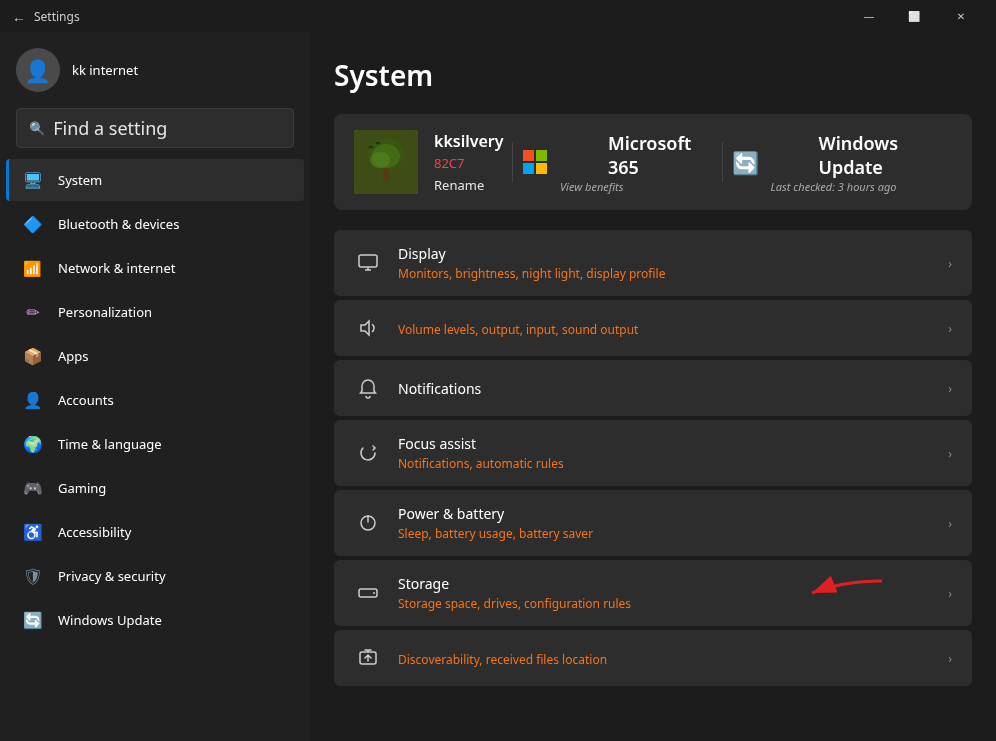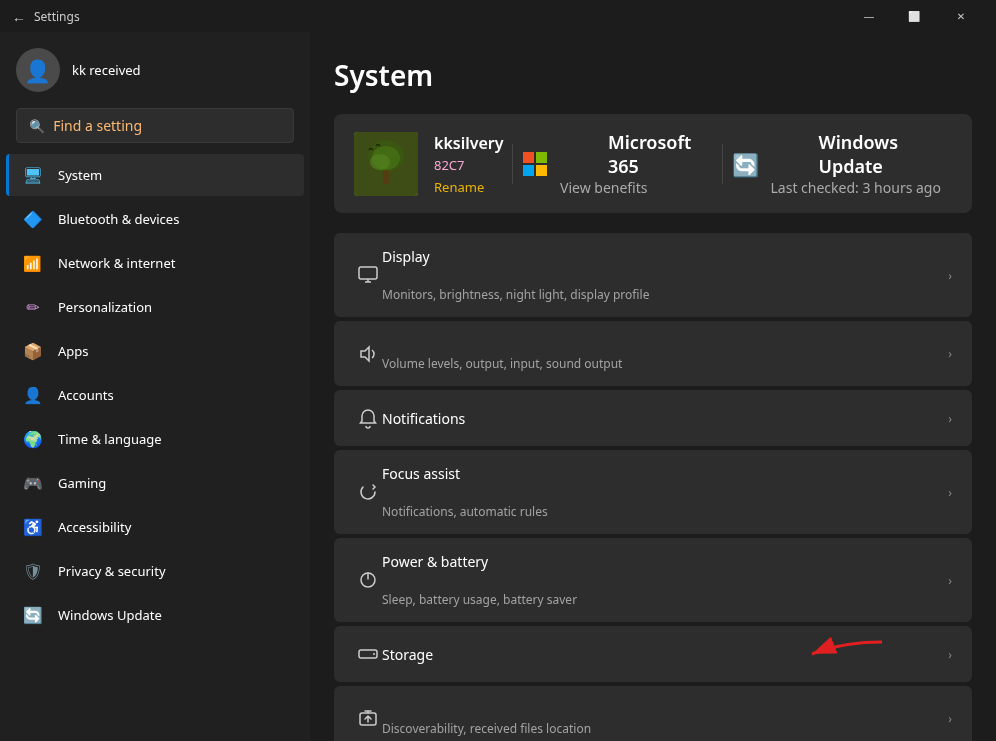--- a/index.html
+++ b/index.html
@@ -106,22 +106,22 @@
       display: flex;
       align-items: center;
       gap: 8px;
       cursor: text;
     }
     .search-icon-char {
       color: #888;
       font-size: 13px;
     }
     .search-text {
-      color: #fdba74;
-      font-size: 14px;
+      color: #e5e5e5;
+      font-size: 18px;
     }
 
     
     .nav-item {
       display: flex;
       align-items: center;
       padding: 10px 16px;
       gap: 14px;
       cursor: pointer;
       border-radius: 4px;
@@ -210,26 +210,26 @@
       margin-left: 16px;
       flex: 1;
     }
     .user-card-name {
       font-size: 16px;
       font-weight: 600;
       color: #ffffff;
     }
     .user-card-id {
       font-size: 13px;
-      color: #f9a8d4;
+      color: #ef4444;
       margin-top: 2px;
     }
     .user-card-rename {
       font-size: 13px;
-      color: #eab308;
+      color: #e5e5e5;
       margin-top: 4px;
       cursor: pointer;
     }
     .card-action {
       display: flex;
       align-items: center;
       gap: 10px;
       cursor: pointer;
     }
     .card-action-icon {
@@ -241,42 +241,44 @@
       font-size: 20px;
     }
     .card-action-text {}
     .card-action-title {
       font-size: 18px;
       font-weight: 600;
       color: #ffffff;
       margin-left: 48px;
     }
     .card-action-sub {
-      font-size: 14px;
+      font-size: 11px;
       color: #aaaaaa;
+      font-style: italic;
     }
     .card-divider {
       width: 1px;
       height: 40px;
       background: #444;
       margin: 0 8px;
     }
 
     
     .settings-list {
       display: flex;
       flex-direction: column;
       gap: 4px;
     }
     .settings-item {
       background: #2d2d2d;
       border-radius: 6px;
       padding: 14px 20px;
       display: flex;
       align-items: center;
+      gap: 16px;
       cursor: pointer;
       transition: background 0.15s;
       position: relative;
     }
     .settings-item-icon {
       width: 28px;
       height: 28px;
       display: flex;
       align-items: center;
       justify-content: center;
@@ -287,22 +289,22 @@
     .settings-item-text {
       flex: 1;
     }
     .settings-item-title {
       font-size: 14px;
       color: #ffffff;
       font-weight: 400;
     }
     .settings-item-subtitle {
       font-size: 12px;
-      color: #a3a3a3;
-      margin-top: 20px;
+      color: #f97316;
+      margin-top: 2px;
     }
     .settings-item-chevron {
       font-size: 12px;
       color: #888888;
     }
 
     
     ::-webkit-scrollbar { width: 6px; }
     ::-webkit-scrollbar-track { background: transparent; }
     ::-webkit-scrollbar-thumb { background: #444; border-radius: 3px; }
@@ -324,21 +326,21 @@
 </div>
 
 <div class="app-body">
 
   <div class="sidebar">
 
     <div class="user-profile">
       <div class="user-avatar">
         <span class="avatar-icon">👤</span>
       </div>
-      <span class="user-name">kk received</span>
+      <span class="user-name">kk internet</span>
     </div>
 
     <div class="search-container">
       <div class="search-box">
         <span class="search-icon-char">🔍</span>
         <span class="search-text">Find a setting</span>
       </div>
     </div>
 
     <div class="nav-item active">
@@ -516,20 +518,21 @@
 
       <div class="settings-item" style="position:relative;">
         <div class="settings-item-icon">
           <svg width="22" height="22" viewBox="0 0 22 22" fill="none">
             <rect x="2" y="7" width="18" height="8" rx="2" stroke="#ccc" stroke-width="1.5" fill="none"></rect>
             <circle cx="17" cy="11" r="1" fill="#ccc"></circle>
           </svg>
         </div>
         <div class="settings-item-text">
           <div class="settings-item-title">Storage</div>
+          <div class="settings-item-subtitle">Storage space, drives, configuration rules</div>
         </div>
 
         <svg width="100" height="40" viewBox="0 0 100 40" style="position:absolute;right:80px;top:50%;transform:translateY(-50%);">
           <defs>
             <marker id="arrowhead" markerWidth="8" markerHeight="6" refX="8" refY="3" orient="auto">
               <polygon points="0 0, 8 3, 0 6" fill="#e02020"></polygon>
             </marker>
           </defs>
           <path d="M 90 8 Q 50 8 20 20" stroke="#e02020" stroke-width="3" fill="none" marker-end="url(#arrowhead)"></path>
         </svg>

